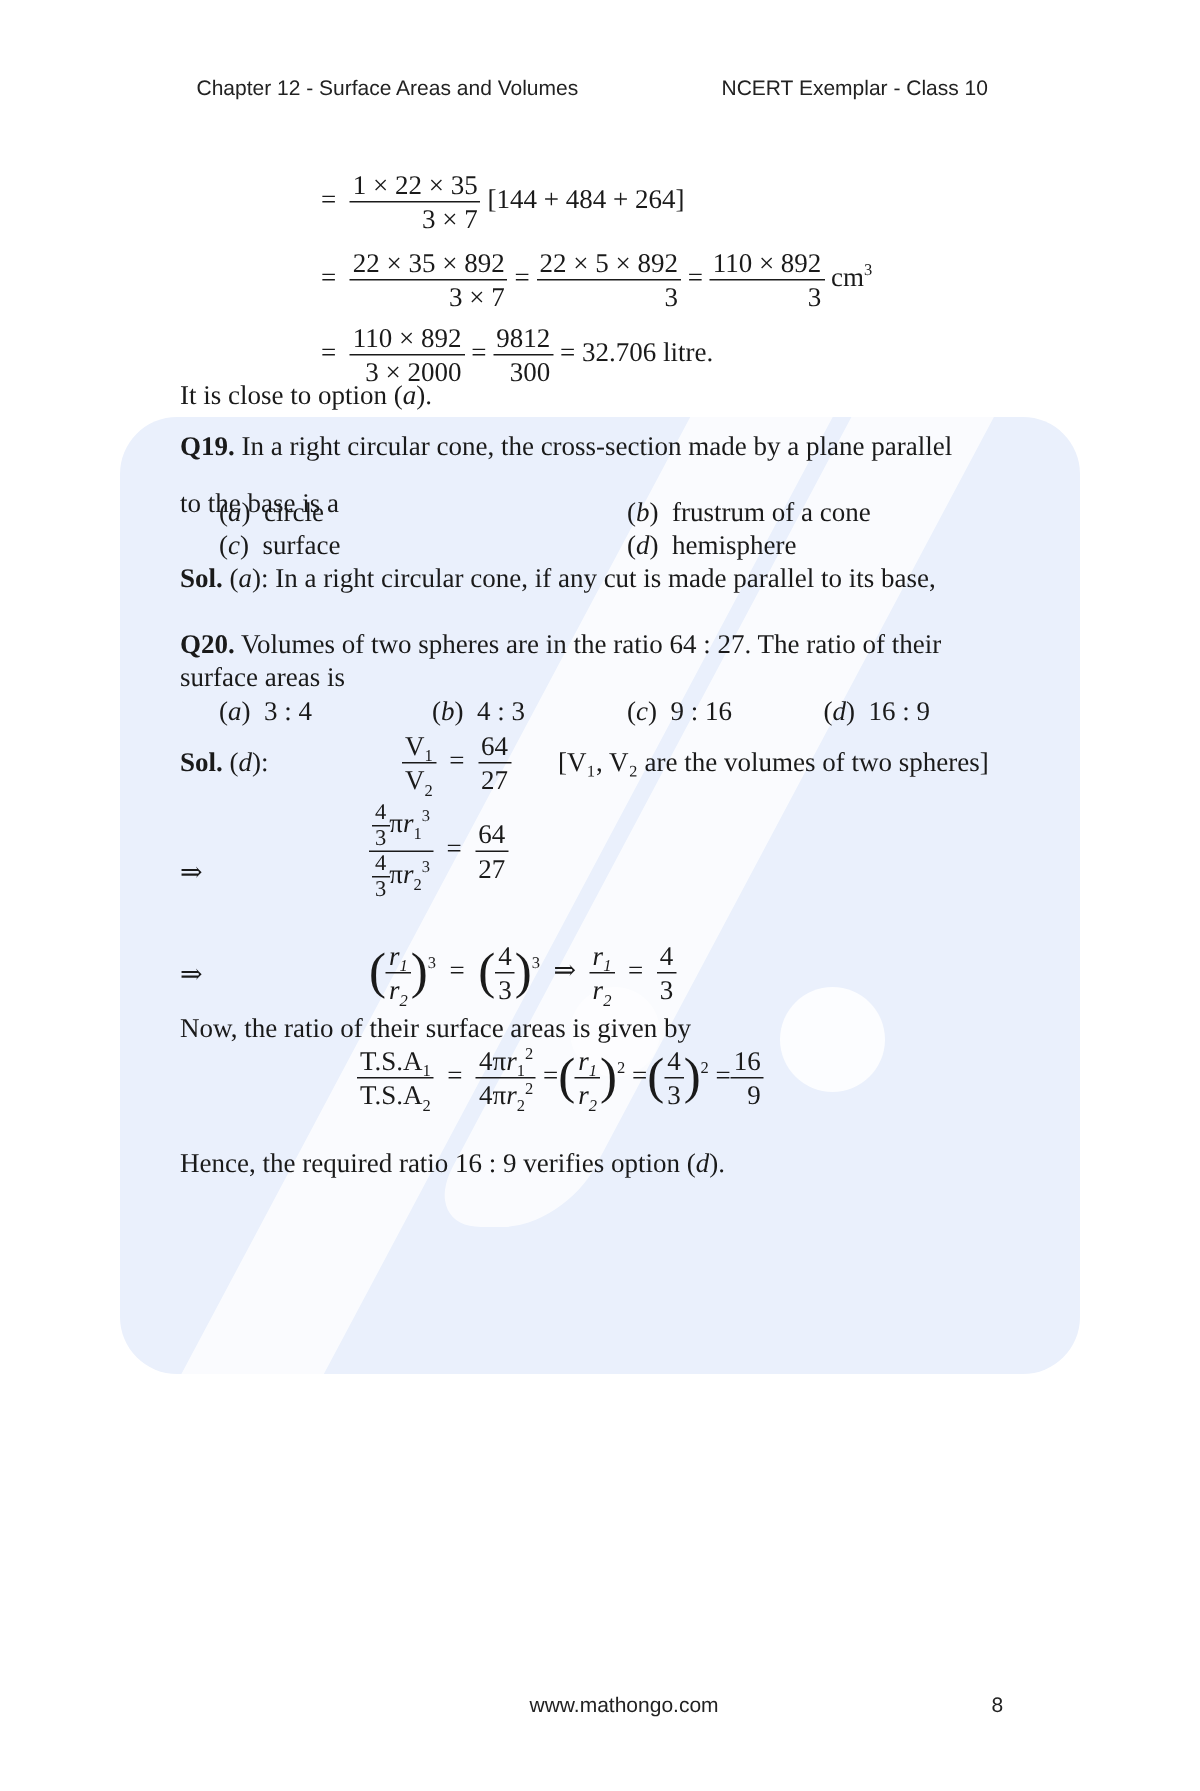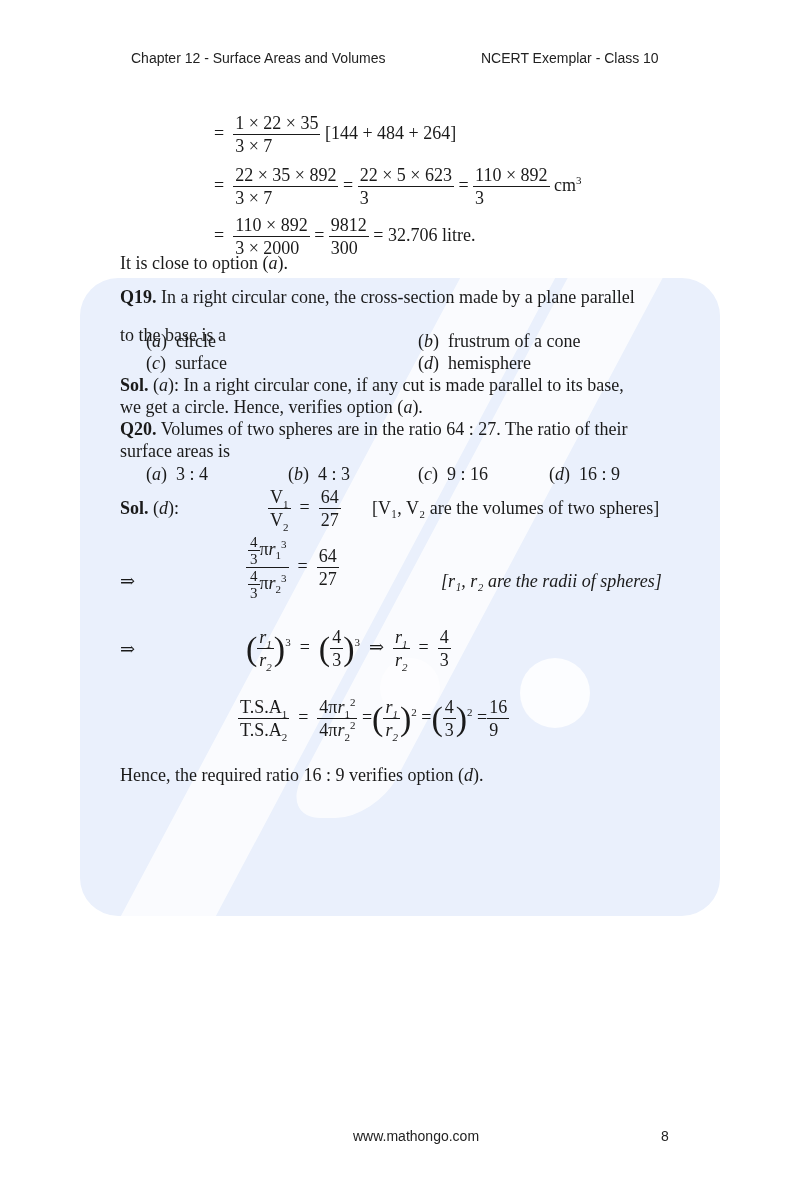--- a/index.html
+++ b/index.html
@@ -19,21 +19,21 @@
 
   .watermark {
     position: absolute; left: 80px; top: 278px; width: 640px; height: 638px;
     background: #eaf0fc; border-radius: 38px; overflow: hidden;
   }
   .wm-slash { position: absolute; background: #ffffff; opacity: 0.75; border-radius: 40px; transform: skewX(-28deg); }
   .wm-dot { position: absolute; background: #ffffff; opacity: 0.85; border-radius: 50%; }
 
   .content { position: absolute; left: 0; top: 0; width: 800px; height: 1194px; font-size: 18px; line-height: 22px; }
   .line { position: absolute; white-space: nowrap; }
-  .frac { display: inline-block; vertical-align: middle; text-align: left; }
+  .frac { display: inline-block; vertical-align: middle; text-align: right; }
   .frac .num { display: block; border-bottom: 1px solid #1a1a1a; padding: 0 2px; line-height: 22px; }
   .frac .den { display: block; padding: 0 2px; line-height: 22px; }
   .it { font-style: italic; }
   .b { font-weight: bold; }
   sup, sub { font-size: 11px; line-height: 0; }
   .paren { font-size: 34px; vertical-align: middle; line-height: 0; font-weight: 200; }
 </style>
 </head>
 <body>
 
@@ -52,21 +52,21 @@
   <div class="line" style="left:214px; top:112px;">
     <span>=</span>&nbsp;
     <span class="frac"><span class="num">1 × 22 × 35</span><span class="den">3 × 7</span></span>
     <span>[144 + 484 + 264]</span>
   </div>
 
   <div class="line" style="left:214px; top:164px;">
     <span>=</span>&nbsp;
     <span class="frac"><span class="num">22 × 35 × 892</span><span class="den">3 × 7</span></span>
     <span>=</span>
-    <span class="frac"><span class="num">22 × 5 × 623</span><span class="den">3</span></span>
+    <span class="frac"><span class="num">22 × 5 × 892</span><span class="den">3</span></span>
     <span>=</span>
     <span class="frac"><span class="num">110 × 892</span><span class="den">3</span></span>
     <span>cm</span><sup>3</sup>
   </div>
 
   <div class="line" style="left:214px; top:214px;">
     <span>=</span>&nbsp;
     <span class="frac"><span class="num">110 × 892</span><span class="den">3 × 2000</span></span>
     <span>=</span>
     <span class="frac"><span class="num">9812</span><span class="den">300</span></span>
@@ -82,23 +82,20 @@
   </div>
   <div class="line" style="left:120px; top:324px;"><span>to the base is a</span></div>
 
   <div class="line" style="left:146px; top:330px;">(<span class="it">a</span>)&nbsp; <span>circle</span></div>
   <div class="line" style="left:418px; top:330px;text-align:center;">(<span class="it">b</span>)&nbsp; <span>frustrum of a cone</span></div>
   <div class="line" style="left:146px; top:352px;">(<span class="it">c</span>)&nbsp; <span>surface</span></div>
   <div class="line" style="left:418px; top:352px;">(<span class="it">d</span>)&nbsp; <span>hemisphere</span></div>
 
   <div class="line" style="left:120px; top:374px;">
     <span class="b">Sol.</span> (<span class="it">a</span>)<span>: In a right circular cone, if any cut is made parallel to its base,</span>
-  </div>
-  <div class="line" style="left:120px; top:396px;">
-    <span>we get a circle. Hence, verifies option (</span><span class="it">a</span><span>).</span>
   </div>
 
   <div class="line" style="left:120px; top:418px;">
     <span class="b">Q20.</span><span> Volumes of two spheres are in the ratio 64 : 27. The ratio of their</span>
   </div>
   <div class="line" style="left:120px; top:440px;"><span>surface areas is</span></div>
 
   <div class="line" style="left:146px; top:463px;">(<span class="it">a</span>)&nbsp; <span>3 : 4</span></div>
   <div class="line" style="left:288px; top:463px;">(<span class="it">b</span>)&nbsp; <span>4 : 3</span></div>
   <div class="line" style="left:418px; top:463px;">(<span class="it">c</span>)&nbsp; <span>9 : 16</span></div>
@@ -116,33 +113,33 @@
 
   <div class="line" style="left:120px; top:570px;"><span>⇒</span></div>
   <div class="line" style="left:246px; top:534px;">
     <span class="frac">
       <span class="num" style="line-height:20px;"><span class="frac" style="font-size:15px;"><span class="num" style="line-height:16px;">4</span><span class="den" style="line-height:16px;">3</span></span>π<span class="it">r</span><sub>1</sub><sup>3</sup></span>
       <span class="den" style="line-height:20px;"><span class="frac" style="font-size:15px;"><span class="num" style="line-height:16px;">4</span><span class="den" style="line-height:16px;">3</span></span>π<span class="it">r</span><sub>2</sub><sup>3</sup></span>
     </span>
     &nbsp;<span>=</span>&nbsp;
     <span class="frac"><span class="num">64</span><span class="den">27</span></span>
   </div>
-  <div class="line" style="left:441px; top:570px;"><span class="it">[r₁, r₂ are the radii of spheres]</span></div>
 
   <div class="line" style="left:120px; top:638px;"><span>⇒</span></div>
   <div class="line" style="left:246px; top:626px;">
     <span class="paren">(</span><span class="frac"><span class="num it">r<sub>1</sub></span><span class="den it">r<sub>2</sub></span></span><span class="paren">)</span><sup>3</sup>
     &nbsp;<span>=</span>&nbsp;
     <span class="paren">(</span><span class="frac"><span class="num">4</span><span class="den">3</span></span><span class="paren">)</span><sup>3</sup>
     &nbsp;<span>⇒</span>&nbsp;
     <span class="frac"><span class="num it">r<sub>1</sub></span><span class="den it">r<sub>2</sub></span></span>
     &nbsp;=&nbsp;
     <span class="frac"><span class="num">4</span><span class="den">3</span></span>
   </div>
 
+  <div class="line" style="left:120px; top:674px;"><span>Now, the ratio of their surface areas is given by</span></div>
 
   <div class="line" style="left:238px; top:696px;">
     <span class="frac"><span class="num">T.S.A<sub>1</sub></span><span class="den">T.S.A<sub>2</sub></span></span>
     &nbsp;<span>=</span>&nbsp;
     <span class="frac"><span class="num">4π<span class="it">r</span><sub>1</sub><sup>2</sup></span><span class="den">4π<span class="it">r</span><sub>2</sub><sup>2</sup></span></span>
     =<span class="paren">(</span><span class="frac"><span class="num it">r<sub>1</sub></span><span class="den it">r<sub>2</sub></span></span><span class="paren">)</span><sup>2</sup>
     =<span class="paren">(</span><span class="frac"><span class="num">4</span><span class="den">3</span></span><span class="paren">)</span><sup>2</sup>
     =<span class="frac"><span class="num">16</span><span class="den">9</span></span>
   </div>
 

